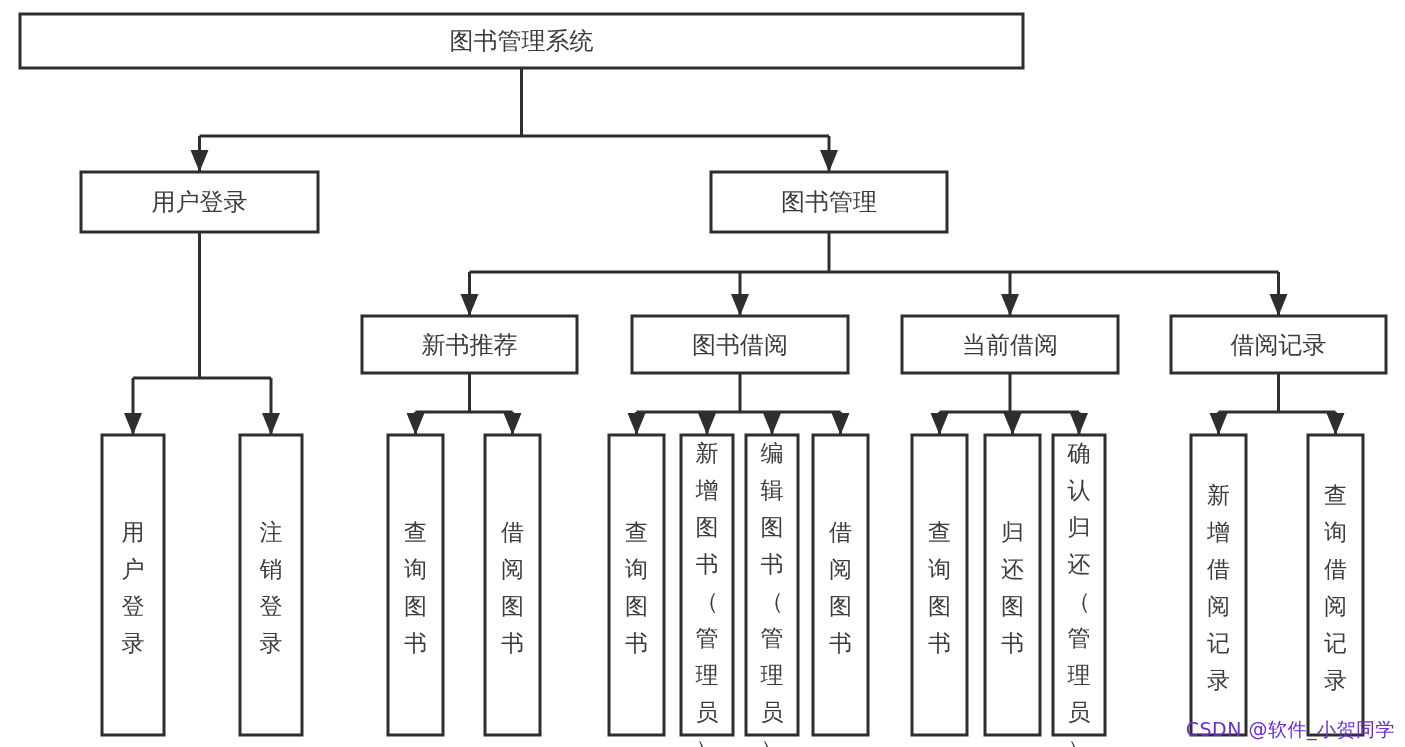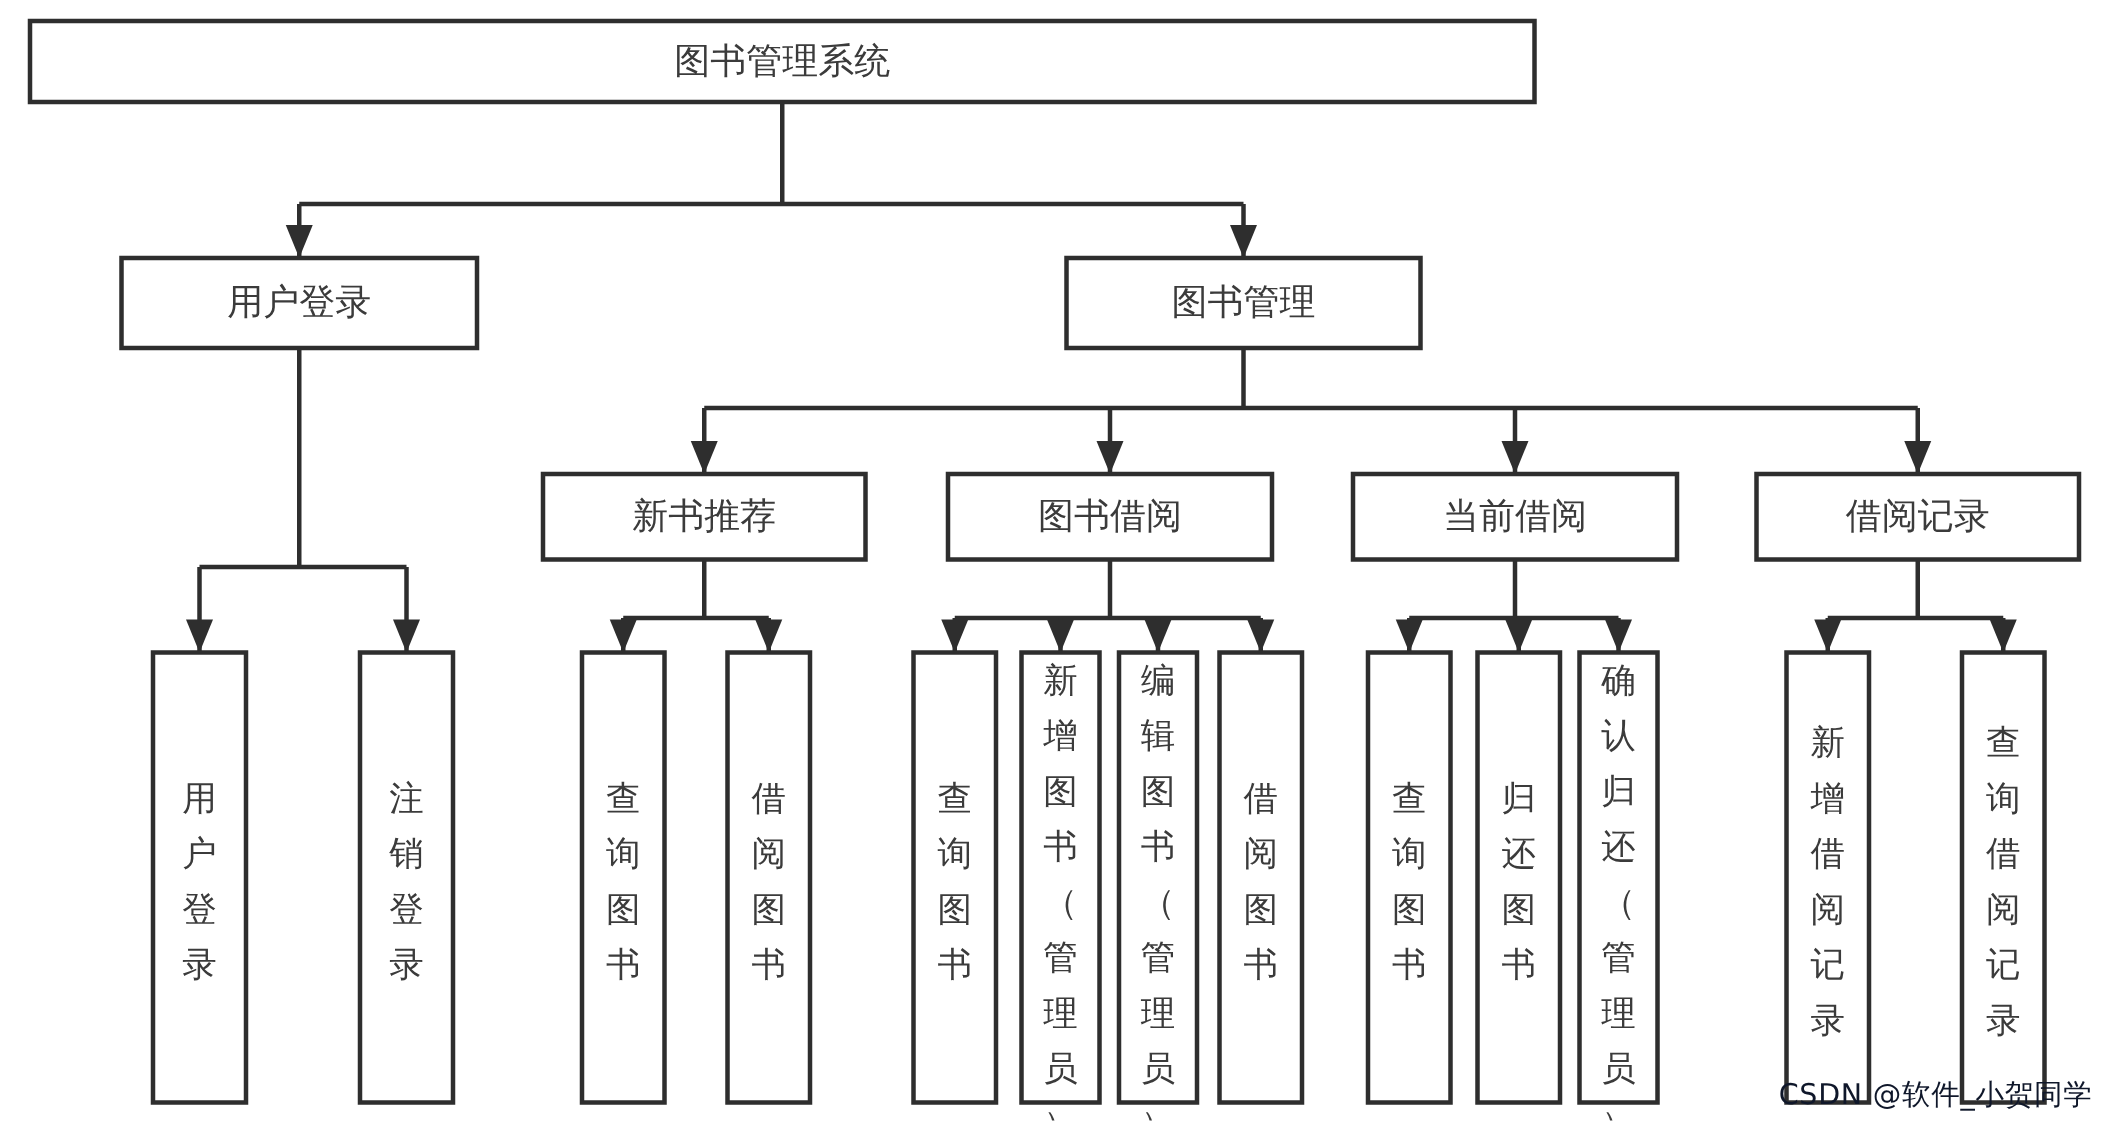--- a/index.html
+++ b/index.html
@@ -51,21 +51,21 @@
     fill: none;
   }
   .arrow-head {
     fill: #2e2e2e;
     stroke: none;
   }
   .watermark {
     position: absolute;
     right: 10px;
     bottom: 4px;
-    color: #0f172a;
+    color: #6d28d9;
     font-family: "DejaVu Sans", "Liberation Sans", sans-serif;
     font-size: 19px;
     letter-spacing: 0.5px;
     white-space: nowrap;
     user-select: none;
   }
 </style>
 </head>
 <body>
 

